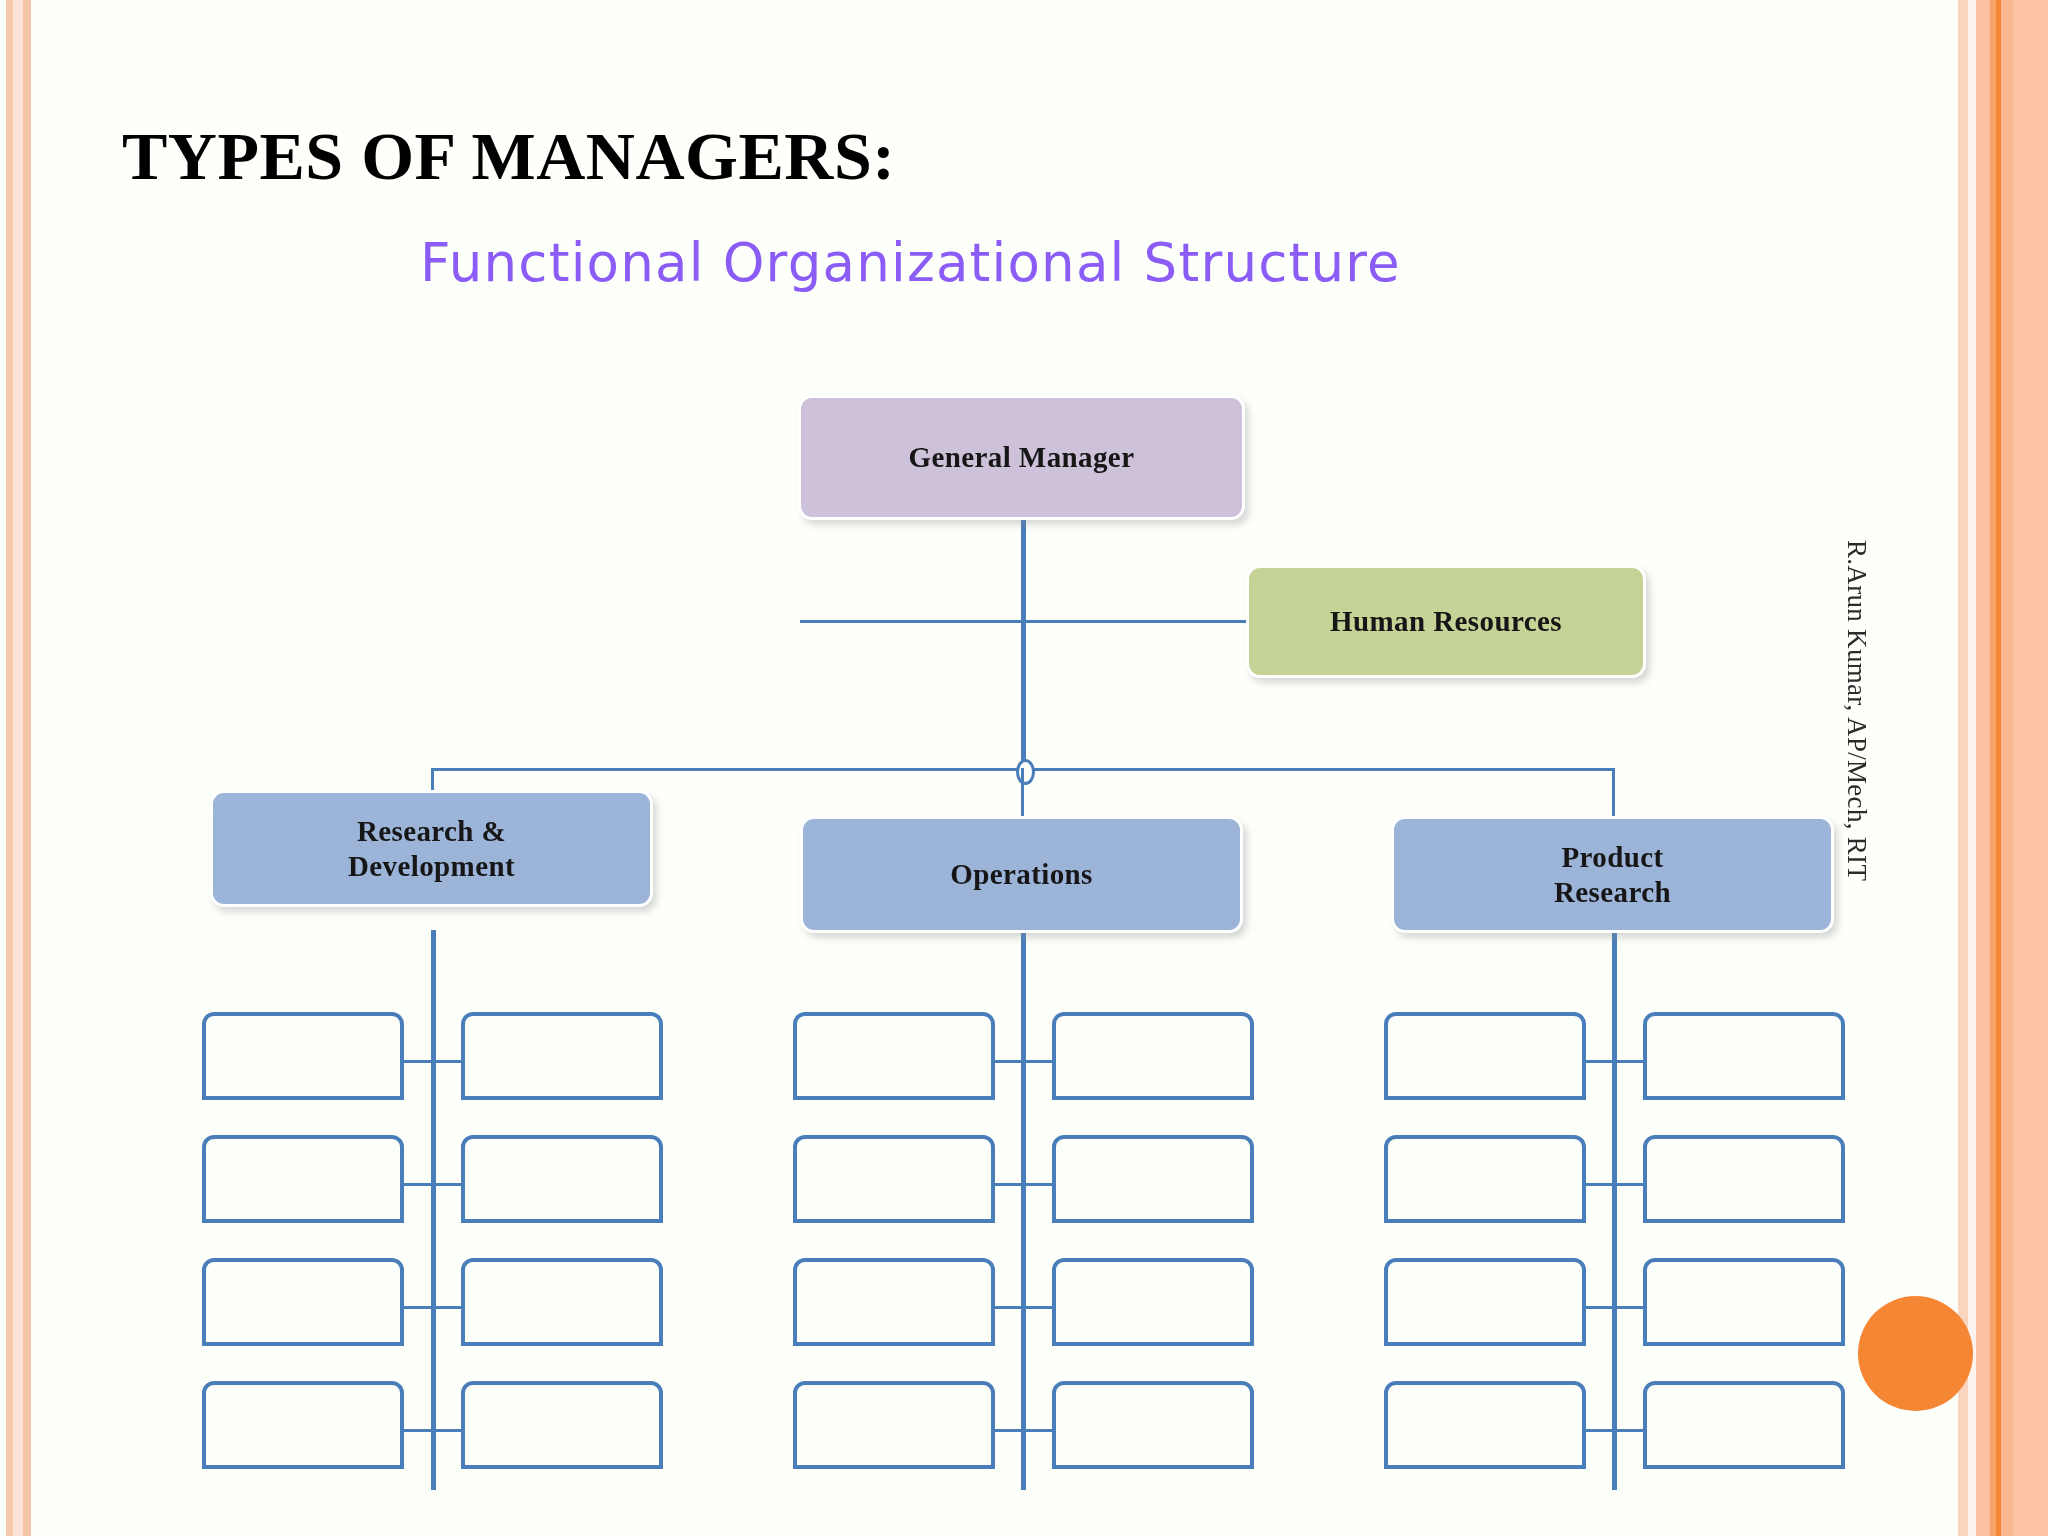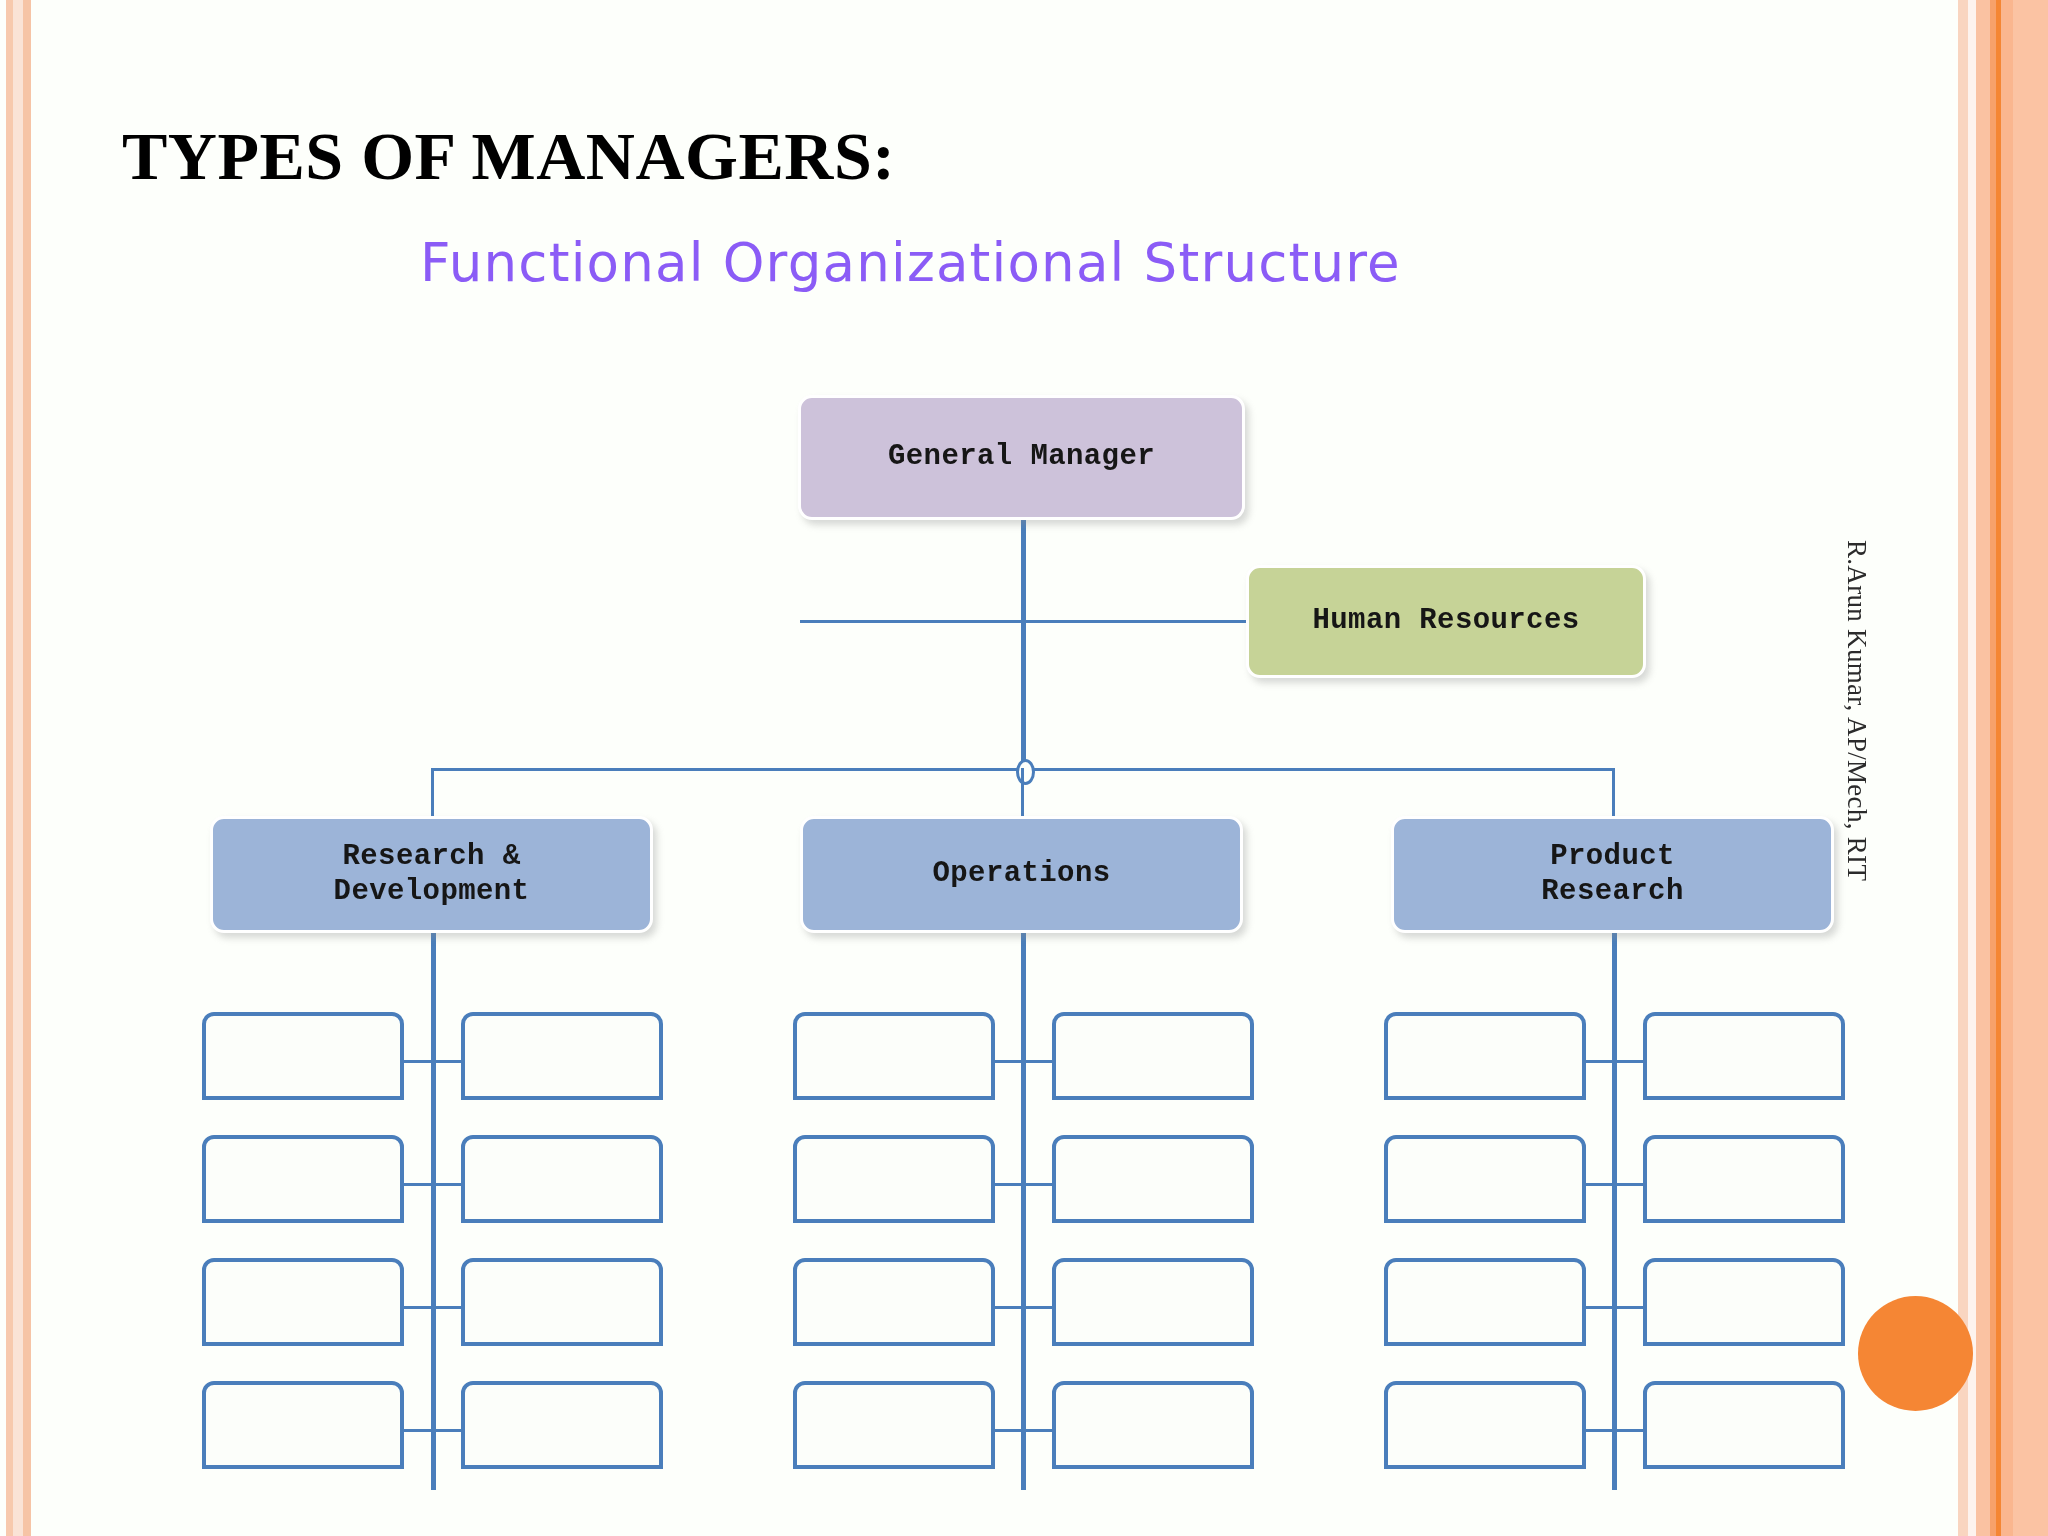--- a/index.html
+++ b/index.html
@@ -95,21 +95,21 @@
   }
 
   .node {
     position: absolute;
     box-sizing: border-box;
     border-radius: 14px;
     display: flex;
     align-items: center;
     justify-content: center;
     text-align: center;
-    font-family: Liberation Mono, monospace;
+    font-family: Liberation Serif, serif;
     font-weight: bold;
     color: #161616;
     line-height: 1.18;
     box-shadow: 4px 5px 7px rgba(140,140,140,0.33);
     border: 3px solid #ffffff;
   }
   .node-gm {
     background: #cdc2da;
     font-size: 29px;
     letter-spacing: 0.4px;
@@ -216,21 +216,21 @@
 
     <div class="node node-gm" style="left:798px; top:395px; width:447px; height:125px;">
       <span>General Manager</span>
     </div>
 
 
     <div class="node node-fn" style="left:1246px; top:565px; width:400px; height:113px;">
       <span>Human Resources</span>
     </div>
 
-    <div class="node node-op" style="left:210px; top:816px; width:443px; height:117px;">
+    <div class="node node-op" style="left:210px; top:790px; width:443px; height:117px;">
       <span style="display:block">
         <span>Research &amp;</span><br>
         <span>Development</span>
       </span>
     </div>
 
     <div class="node node-op" style="left:800px; top:816px; width:443px; height:117px;">
       <span>Operations</span>
     </div>
 

